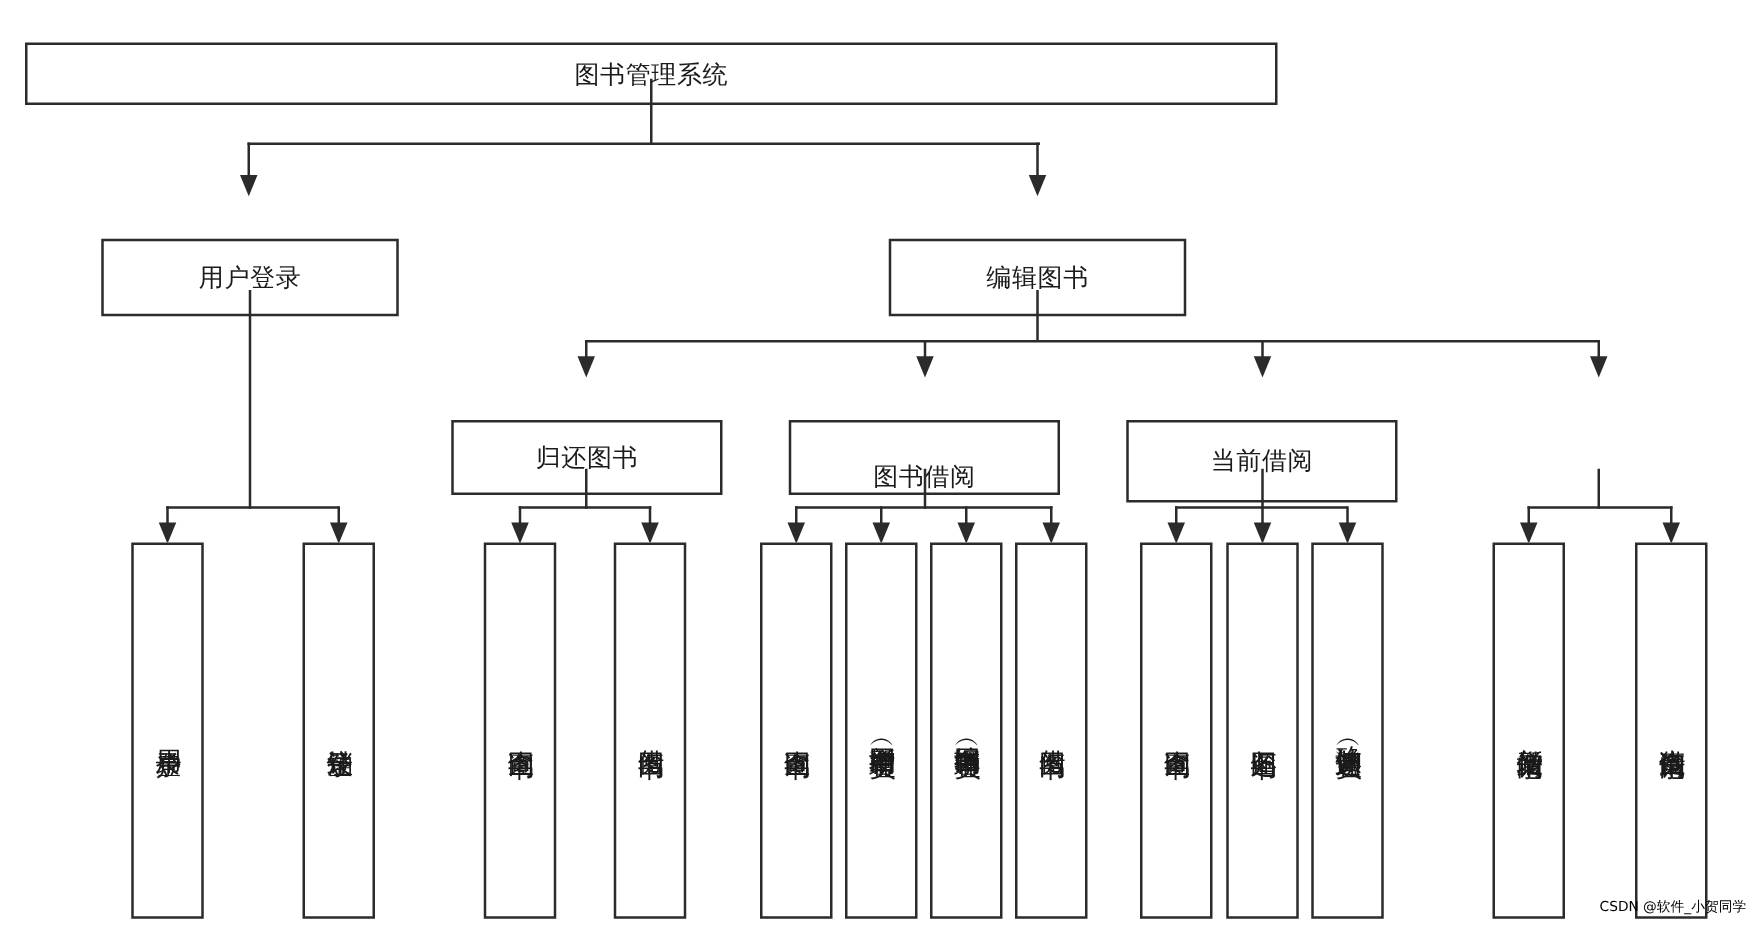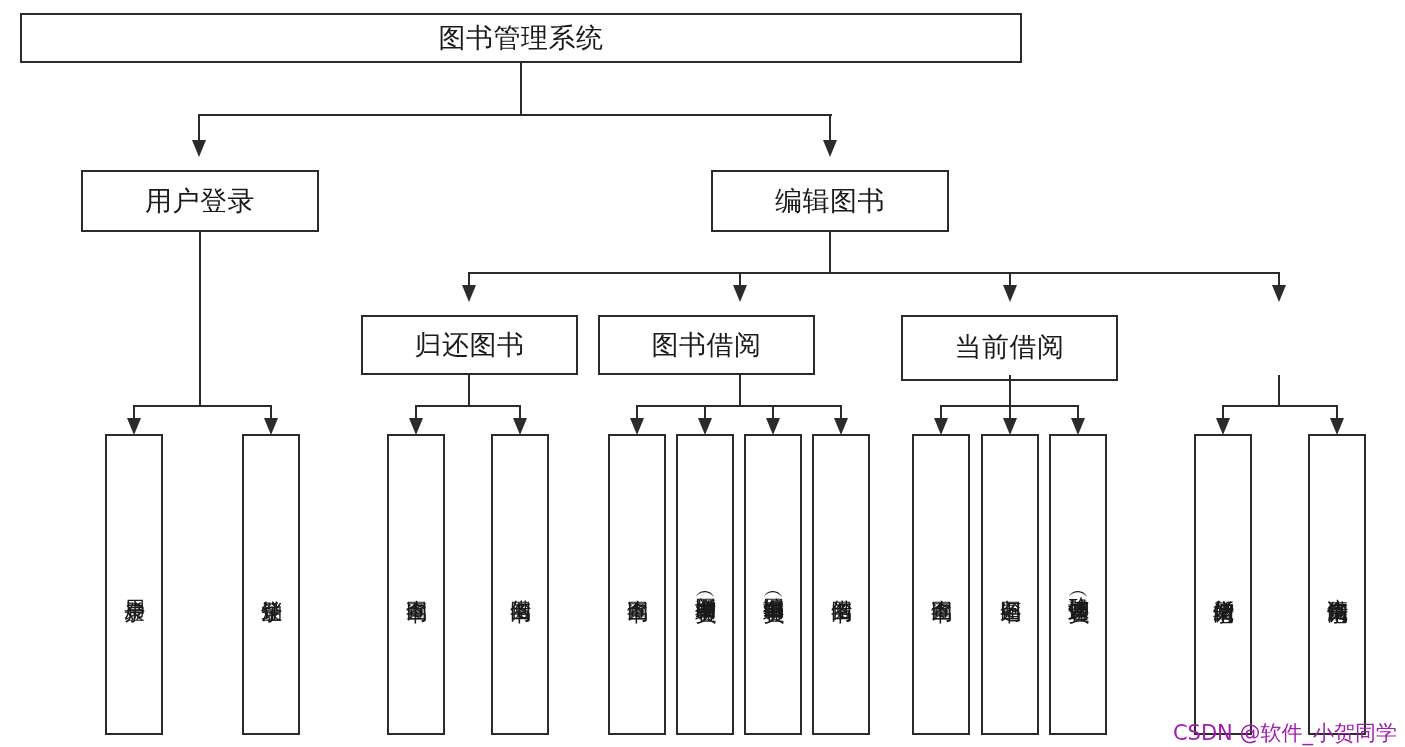--- a/index.html
+++ b/index.html
@@ -21,23 +21,24 @@
     position: absolute;
     box-sizing: border-box;
     border: 2px solid #2b2b2b;
     background: #ffffff;
     display: flex;
     align-items: center;
     justify-content: center;
     color: #1a1a1a;
   }
   .node.horiz {
-    font-size: 27px;
+    font-size: 20px;
     letter-spacing: 0.5px;
     line-height: 1.25;
+    margin-top: 21px;
   }
   .node.vert {
     writing-mode: vertical-rl;
     text-orientation: upright;
     font-size: 21px;
     line-height: 1.32;
     letter-spacing: 1px;
     text-align: center;
     padding: 4px 0;
   }
@@ -56,23 +57,23 @@
     position: absolute;
     width: 0;
     height: 0;
     border-left: 7px solid transparent;
     border-right: 7px solid transparent;
     border-top: 17px solid #2b2b2b;
   }
   #watermark {
     position: absolute;
     right: 8px;
-    bottom: 0;
-    font-size: 21px;
-    color: #a21caf;
+    bottom: 14px;
+    font-size: 11px;
+    color: #000000;
     white-space: nowrap;
     font-family: "DejaVu Sans", "Liberation Sans", sans-serif;
   }
 </style>
 </head>
 <body>
 
 <div id="canvas">
 
   <div class="node horiz" style="left:20px; top:13px; width:1002px; height:50px;">
@@ -108,21 +109,21 @@
   <div class="linev" style="left:1009px; top:272px; height:15px;"></div>
   <div class="linev" style="left:1278px; top:272px; height:15px;"></div>
   <div class="arrow" style="left:462px; top:285px;"></div>
   <div class="arrow" style="left:733px; top:285px;"></div>
   <div class="arrow" style="left:1003px; top:285px;"></div>
   <div class="arrow" style="left:1272px; top:285px;"></div>
 
   <div class="node horiz" style="left:361px; top:315px; width:217px; height:60px;">
     <span class="txt">归还图书</span>
   </div>
-  <div class="node horiz" style="left:598px; top:315px; width:217px; height:60px;">
+  <div class="node horiz" style="left:631px; top:315px; width:217px; height:60px;align-items:flex-end;">
     <span class="txt">图书借阅</span>
   </div>
   <div class="node horiz" style="left:901px; top:315px; width:217px; height:66px;font-family:Liberation Serif, serif;">
     <span class="txt">当前借阅</span>
   </div>
 
   <div class="linev" style="left:468px; top:375px; height:32px;"></div>
   <div class="lineh" style="left:415px; top:405px; width:106px;"></div>
   <div class="linev" style="left:415px; top:405px; height:15px;"></div>
   <div class="linev" style="left:519px; top:405px; height:15px;"></div>

